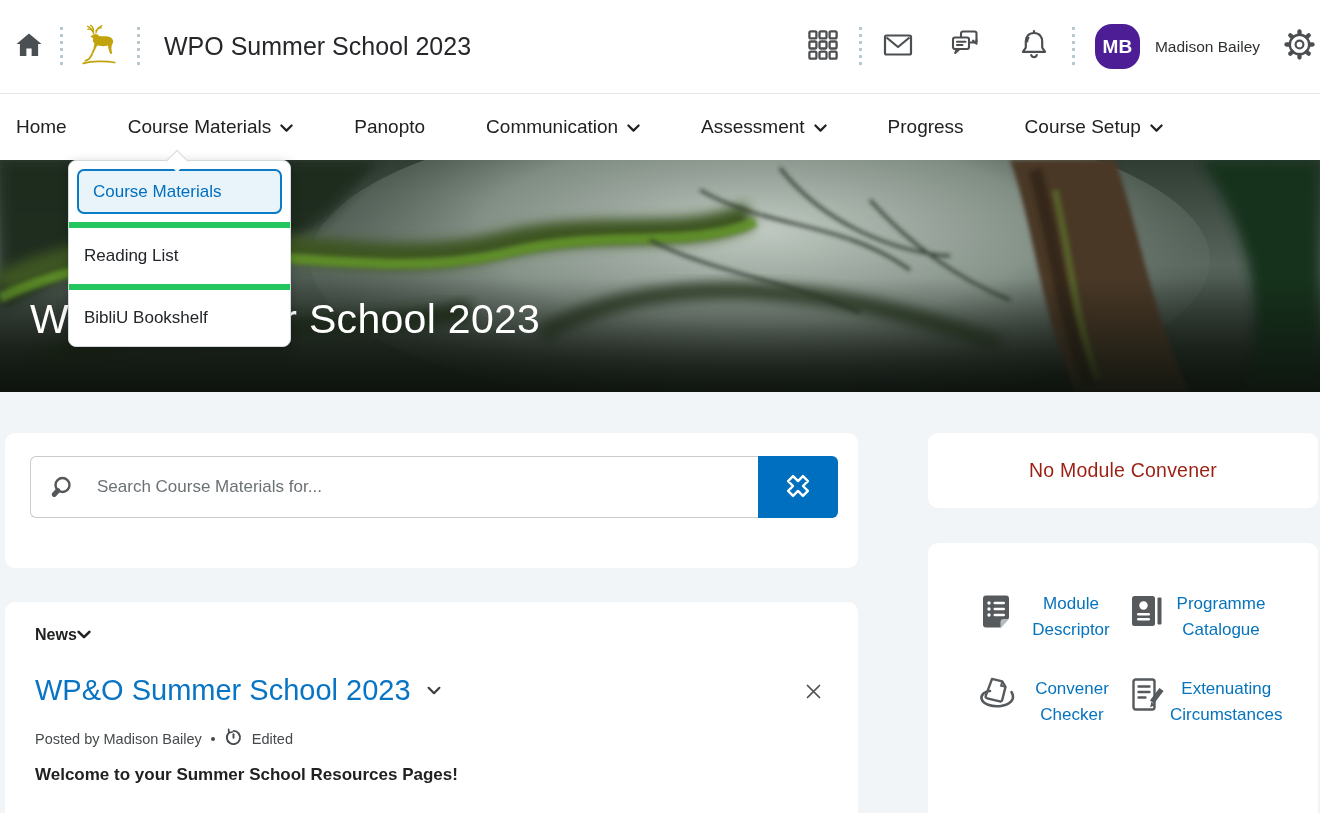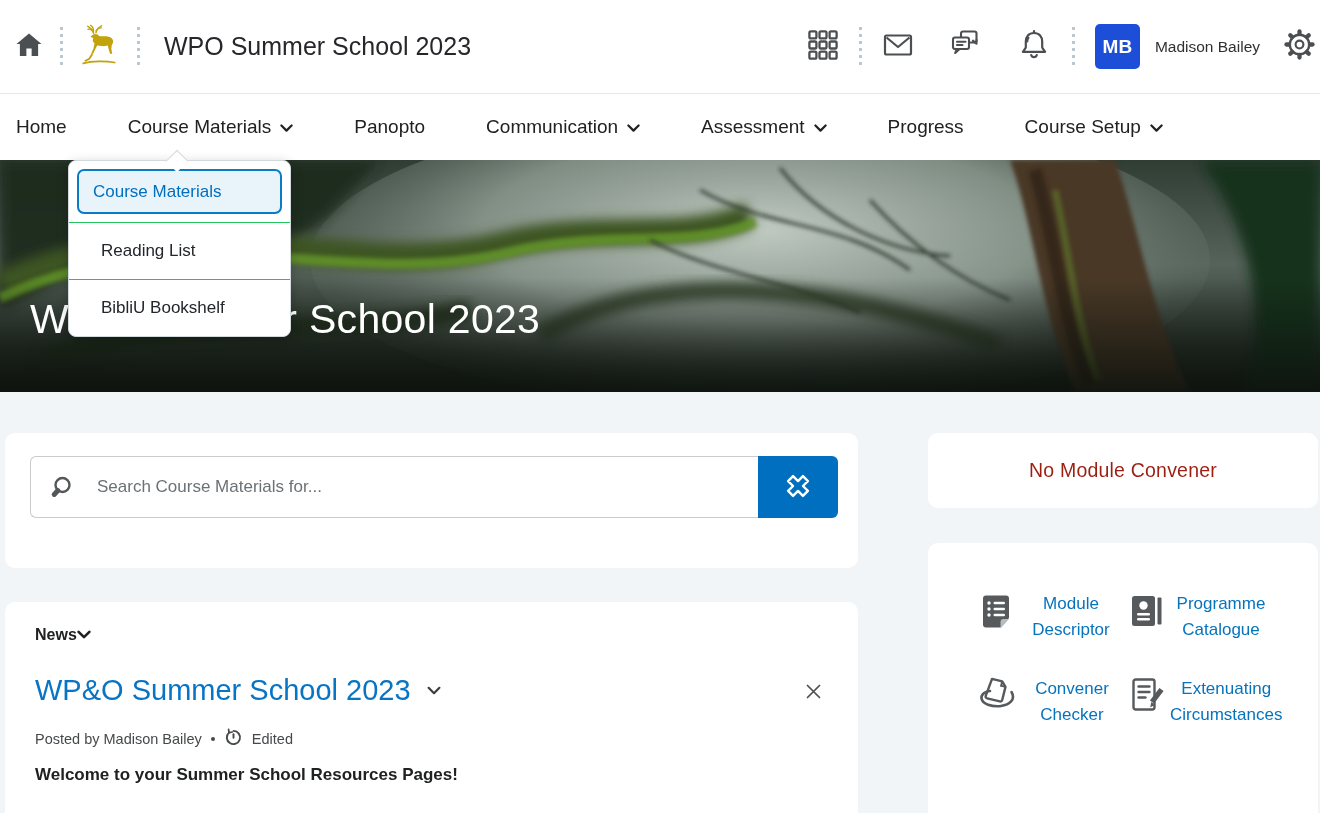--- a/index.html
+++ b/index.html
@@ -15,21 +15,21 @@
     background-image:radial-gradient(circle,#b7c7d0 1.4px,transparent 1.6px);
     background-size:3px 7px;background-repeat:repeat-y;}
   .home-btn{margin-left:10px;width:38px;height:38px;display:flex;align-items:center;justify-content:center;cursor:pointer;}
   .vd1{margin-left:12px}.vd2{margin-left:16px}
   .logo-btn{margin-left:14px;width:44px;height:48px;display:flex;align-items:center;justify-content:center;cursor:pointer;}
   .mb-title{margin-left:24px;font-size:25px;color:#25272a;}
   .mb-right{margin-left:auto;display:flex;align-items:center;}
   .icon-btn{display:flex;align-items:center;justify-content:center;cursor:pointer;}
   .vd3{margin:0 18px}.vd4{margin:0 20px}
   .chat-b{margin-left:32px}.bell-b{margin-left:32px}
-  .avatar{width:45px;height:45px;border-radius:5px;background:#1d4ed8;color:#fff;
+  .avatar{width:45px;height:45px;border-radius:17px;background:#4c1d95;color:#fff;
     display:flex;align-items:center;justify-content:center;font-weight:bold;font-size:19px;cursor:pointer;}
   .user-name{margin-left:15px;font-size:15.5px;color:#2e3133;}
   .gear-b{margin-left:22px;margin-right:3px}
   
   .navbar{position:absolute;left:0;top:93px;width:1320px;height:67px;background:#fff;
     display:flex;align-items:center;padding-left:16px;box-sizing:border-box;z-index:25;gap:39px;}
   .nav-item{display:flex;align-items:center;gap:9px;font-size:19px;color:#202122;
     padding:0 11px;height:100%;cursor:pointer;white-space:nowrap;}
   .nav-item:first-child{padding-left:0;}
   
@@ -37,22 +37,22 @@
   .banner svg.art{position:absolute;left:0;top:0;}
   .banner h1{position:absolute;left:30px;top:136px;margin:0;font-size:41px;font-weight:400;
     color:#fff;letter-spacing:.3px;z-index:2;}
   
   .popup{position:absolute;left:68px;top:160px;width:221px;background:#fff;border:1px solid #d2dade;
     border-radius:8px;box-shadow:0 3px 12px rgba(0,0,0,.22);z-index:40;}
   .popup .caret{position:absolute;left:100px;top:-8.5px;width:15px;height:15px;background:#fff;
     transform:rotate(45deg);border-left:1px solid #d2dade;border-top:1px solid #d2dade;}
   .menu-sel{margin:8px;height:45px;background:#e9f3fa;border:2px solid #0a7bc4;border-radius:7px;
     display:flex;align-items:center;padding-left:14px;font-size:17px;color:#006fbf;cursor:pointer;box-sizing:border-box;}
-  .menu-item{height:56px;display:flex;align-items:center;padding-left:32px;font-size:17px;color:#23262a;
-    border-top:1px solid #22c55e;cursor:pointer;}
+  .menu-item{height:56px;display:flex;align-items:center;padding-left:15px;font-size:17px;color:#23262a;
+    border-top:6px solid #22c55e;cursor:pointer;}
   
   .card{position:absolute;background:#fff;border-radius:10px;}
   .search-card{left:5px;top:433px;width:853px;height:135px;}
   .search-row{position:absolute;left:25px;top:23px;width:808px;height:62px;display:flex;}
   .search-box{position:relative;flex:1;}
   .search-box input{width:100%;height:62px;box-sizing:border-box;border:1px solid #c8cccd;border-right:none;
     border-radius:6px 0 0 6px;padding:0 12px 0 66px;font-size:17px;color:#202122;outline:none;
     font-family:"Liberation Sans",sans-serif;}
   .search-box input::placeholder{color:#6b7175;opacity:1;}
   .mag{position:absolute;left:19px;top:17px;pointer-events:none;}

